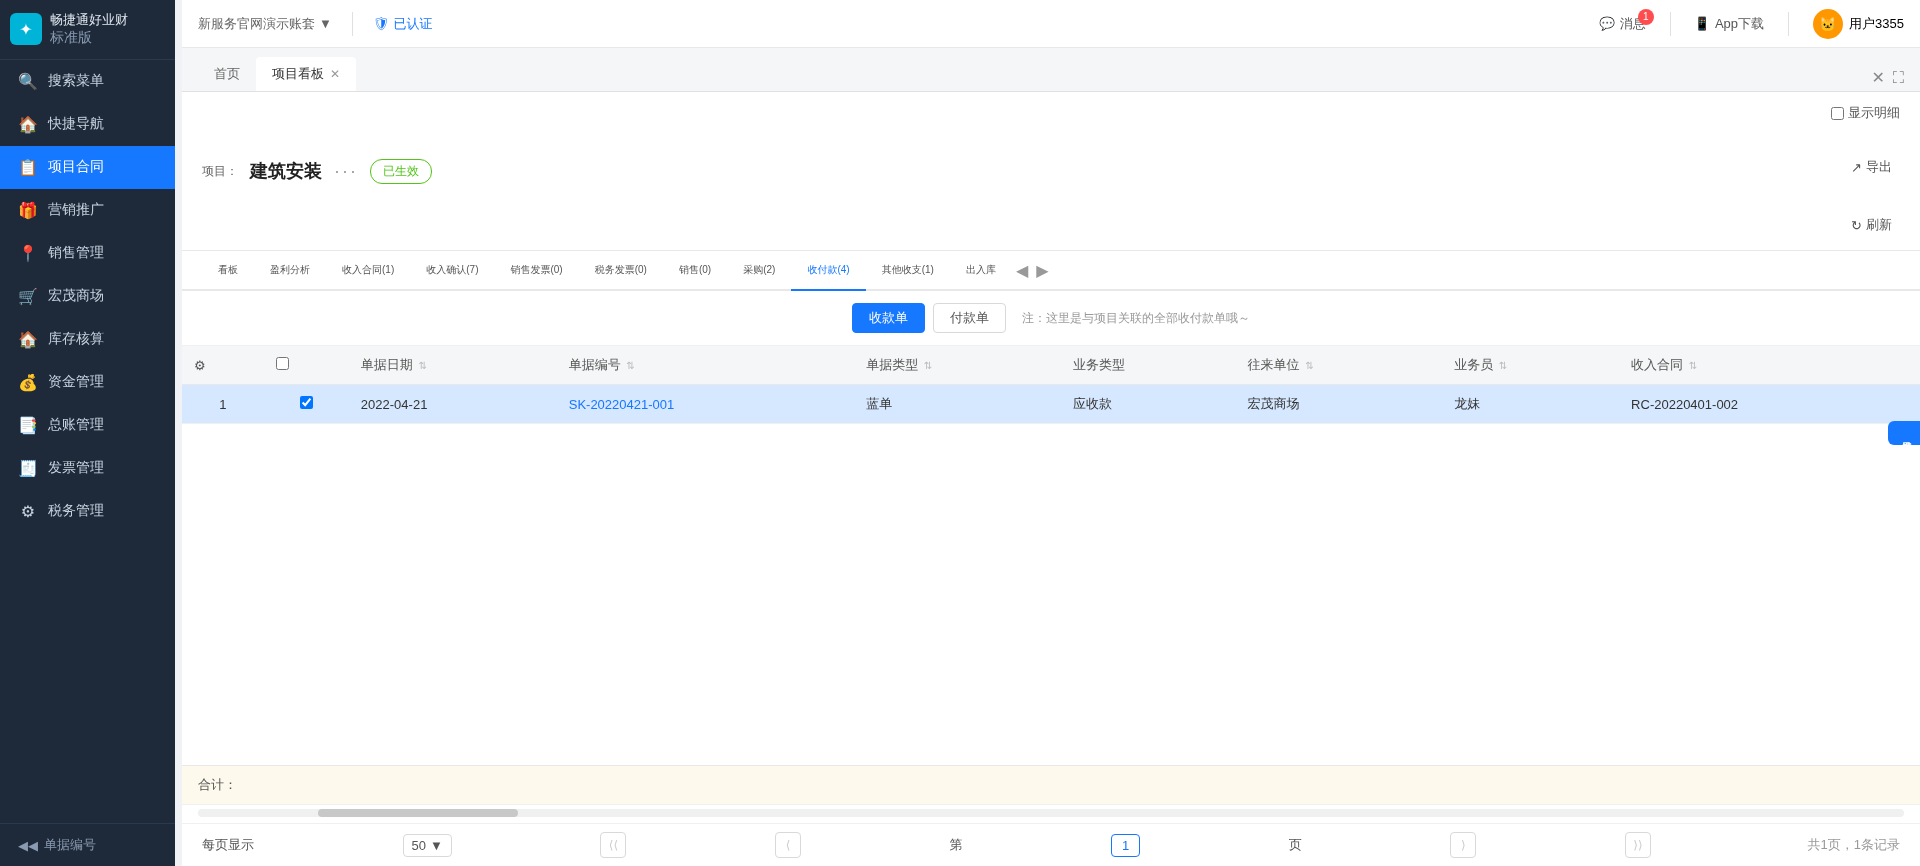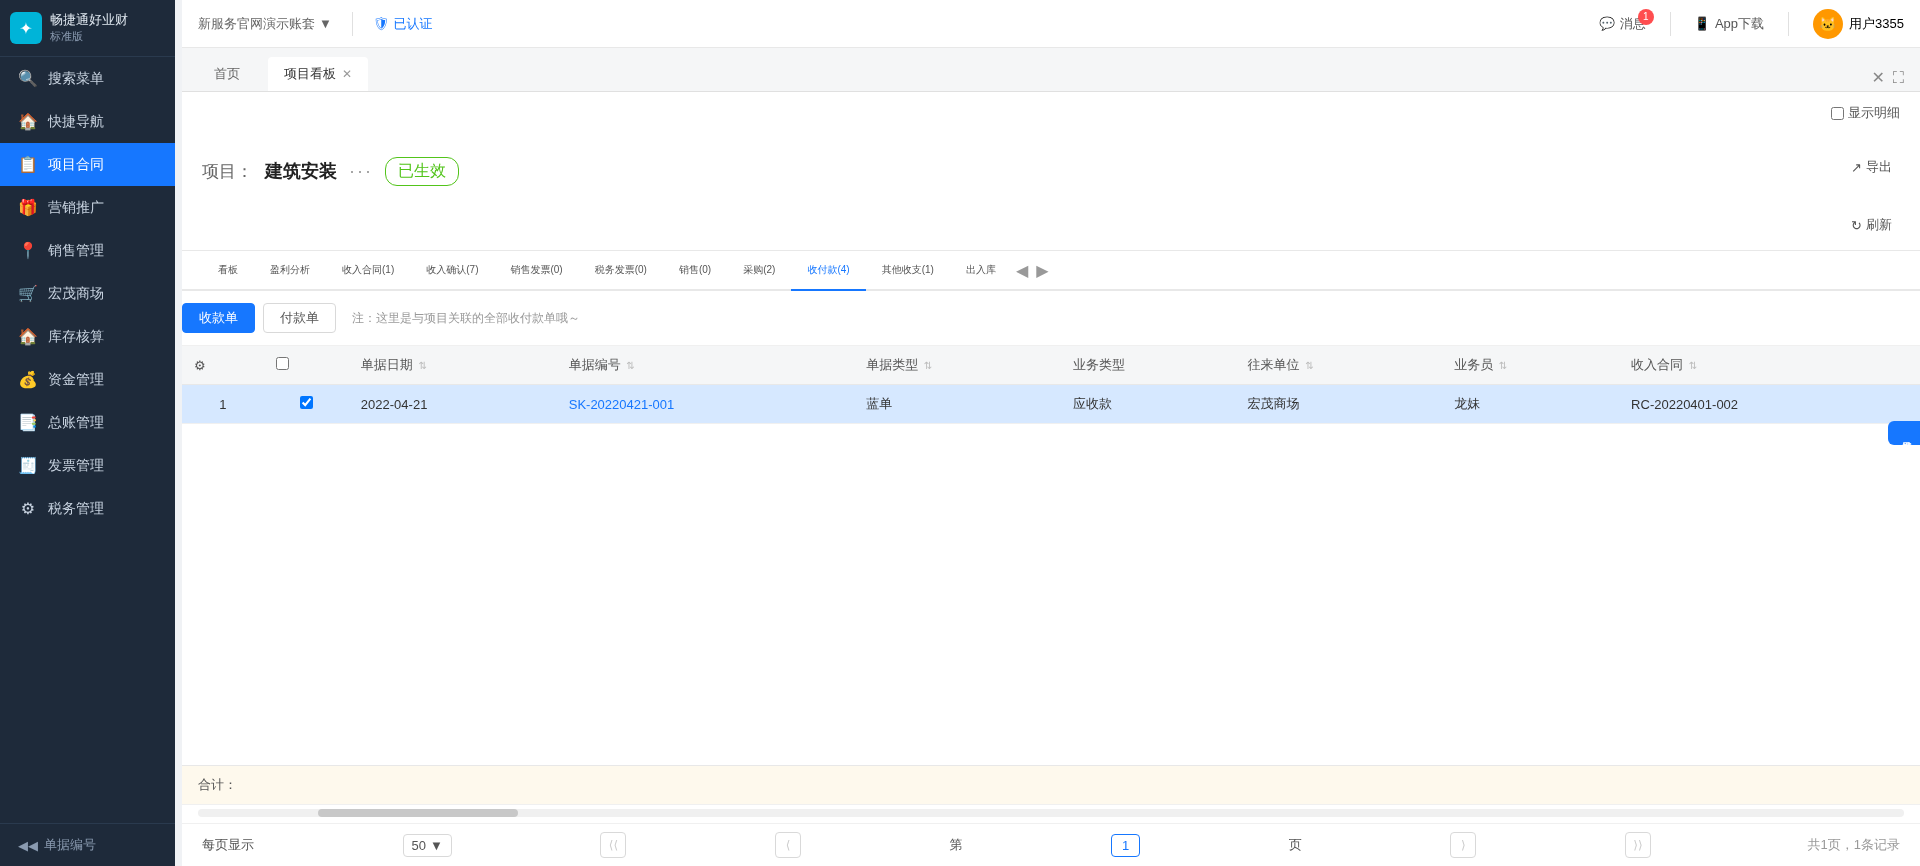--- a/index.html
+++ b/index.html
@@ -23,21 +23,21 @@
       border-bottom: 1px solid #2a3a4e;
     }
     .sidebar-logo-icon {
       width: 32px; height: 32px;
       background: #00b4d8;
       border-radius: 6px;
       display: flex; align-items: center; justify-content: center;
       color: white; font-size: 16px;
     }
     .sidebar-logo-text { font-size: 13px; color: #e0e8f0; line-height: 1.3; }
-    .sidebar-logo-sub { font-size: 11px; color: #8a9ab0; }
+    .sidebar-logo-sub { font-size: 14px; color: #8a9ab0; }
     .sidebar-scroll { flex: 1; overflow-y: auto; overflow-x: hidden; }
     .sidebar-scroll::-webkit-scrollbar { width: 4px; }
     .sidebar-scroll::-webkit-scrollbar-thumb { background: #3a4a5e; }
     .sidebar-item {
       display: flex; align-items: center; gap: 10px;
       padding: 12px 18px;
       cursor: pointer;
       color: #c8d3e0;
       font-size: 14px;
       transition: background 0.2s;
@@ -110,21 +110,21 @@
     }
 
     
     .tabbar {
       height: 44px;
       background: #f5f6f7;
       display: flex;
       align-items: flex-end;
       padding: 0 16px;
       border-bottom: 1px solid #e0e0e0;
-      gap: 12px;
+      gap: 0;
     }
     .tabbar-item {
       padding: 8px 16px;
       font-size: 13px;
       color: #666;
       cursor: pointer;
       border-radius: 4px 4px 0 0;
       background: transparent;
       display: flex; align-items: center; gap: 6px;
     }
@@ -152,21 +152,21 @@
       gap: 12px;
       border-bottom: 1px solid #e8e8e8;
     }
     .project-title { font-size: 18px; font-weight: 600; color: #222; }
     .more-btn { color: #999; cursor: pointer; font-size: 18px; letter-spacing: 2px; }
     .status-badge {
       padding: 3px 12px;
       border: 1px solid #52c41a;
       border-radius: 12px;
       color: #52c41a;
-      font-size: 16px;
+      font-size: 12px;
     }
     .header-spacer { flex: 1; }
     .header-actions { display: flex; align-items: flex-end; gap: 32px; flex-direction: column; }
     .header-action-btn {
       display: flex; align-items: center; gap: 4px;
       font-size: 13px; color: #555; cursor: pointer;
       padding: 4px 8px;
     }
     .checkbox-label { display: flex; align-items: center; gap: 4px; font-size: 13px; color: #555; cursor: pointer; }
     .checkbox-label input { cursor: pointer; }
@@ -208,20 +208,21 @@
       flex-direction: column;
     }
 
     
     .content-tabs {
       display: flex;
       align-items: center;
       padding: 12px 0;
       gap: 8px;
       border-bottom: 1px solid #f0f0f0;
+      justify-content: center;
     }
     .content-tab {
       padding: 5px 16px;
       border-radius: 4px;
       font-size: 13px;
       cursor: pointer;
       border: 1px solid #d9d9d9;
       background: white;
       color: #555;
     }
@@ -453,21 +454,21 @@
       <span>项目看板</span>
       <span class="tab-close">✕</span>
     </div>
     <div class="tabbar-window-controls">
       <span class="win-btn">✕</span>
       <span class="win-btn">⛶</span>
     </div>
   </div>
 
   <div class="page-header">
-    <span style="color:#666;font-size:17px;">项目：</span>
+    <span style="color:#666;font-size:12px;">项目：</span>
     <span class="project-title">建筑安装</span>
     <span class="more-btn">···</span>
     <div class="status-badge">已生效</div>
     <div class="header-spacer"></div>
     <div class="header-actions">
       <label class="checkbox-label">
         <input type="checkbox" style="">
         <span>显示明细</span>
       </label>
       <div class="header-action-btn">

